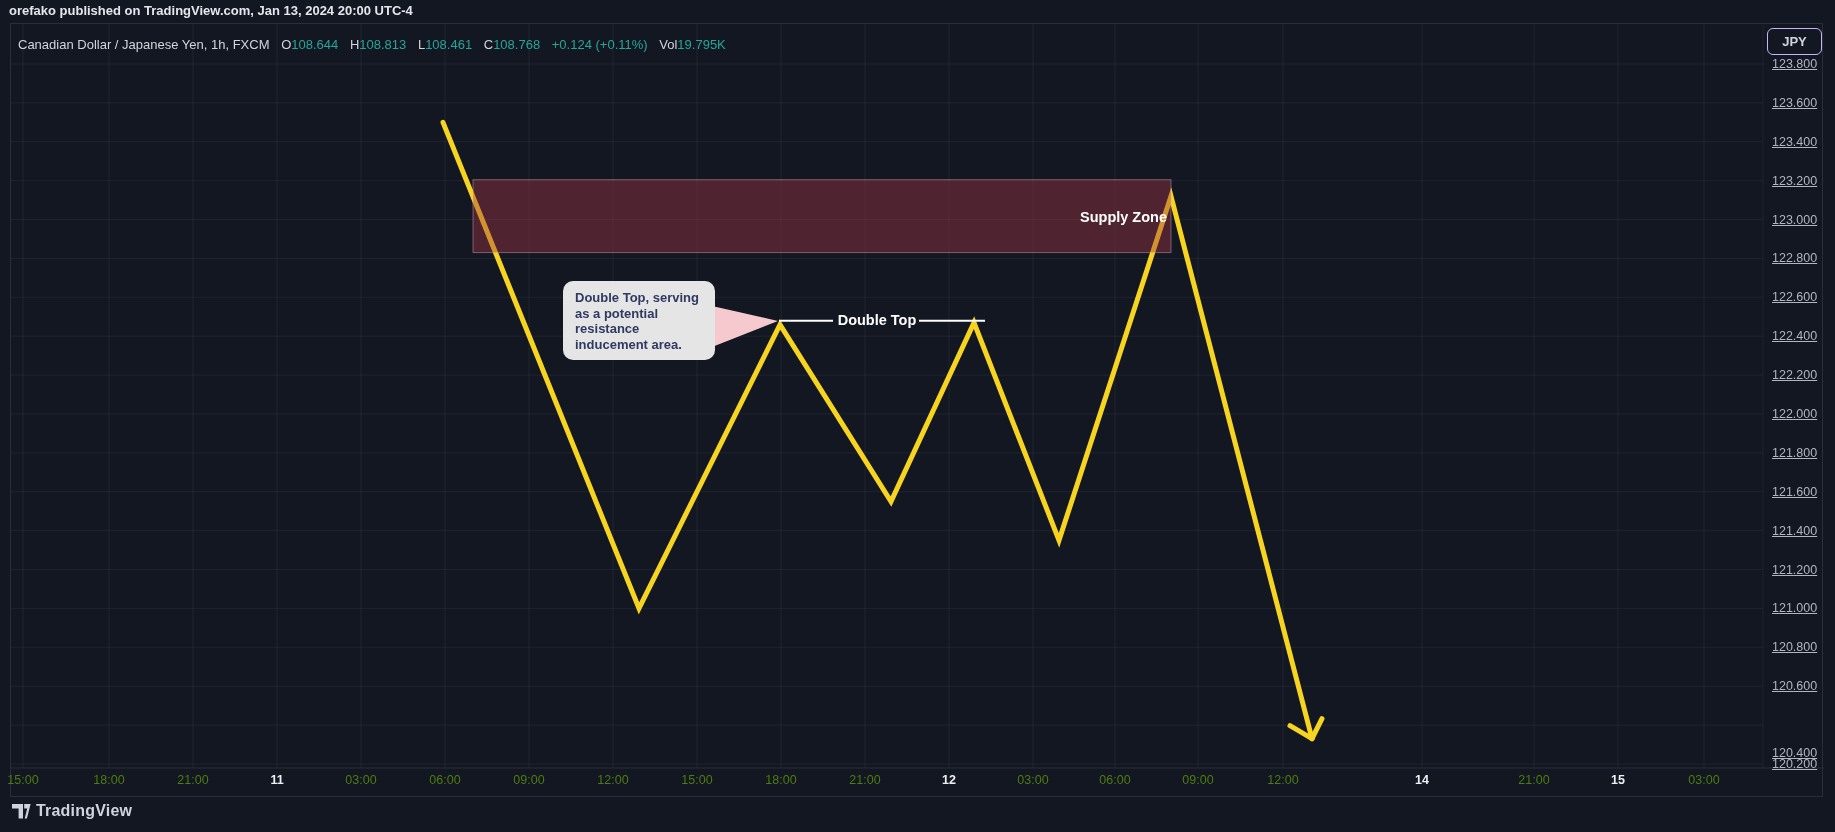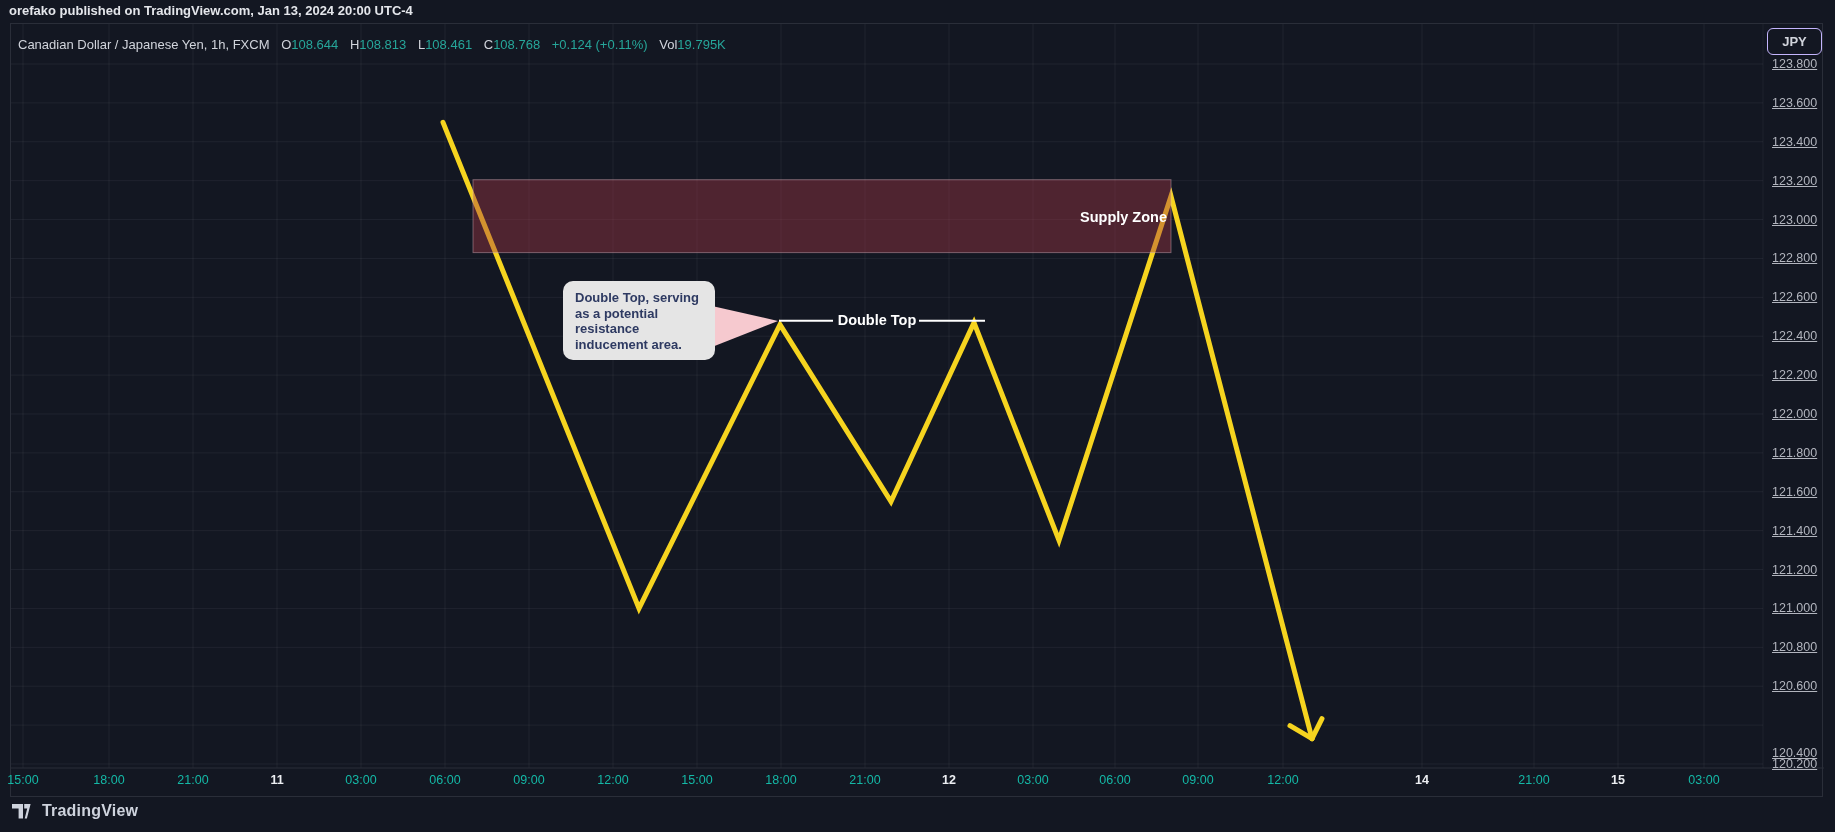--- a/index.html
+++ b/index.html
@@ -10,30 +10,30 @@
   .chart-frame{position:absolute;left:10px;top:23px;width:1813px;height:774px;
         border:1px solid #2a2e39;box-sizing:border-box;background:#131722;}
   #chart-svg{position:absolute;left:0;top:0;}
   .legend{position:absolute;left:18px;top:37px;font-size:13px;color:#d1d4dc;white-space:nowrap;text-align:right;}
   .legend .grp{margin-left:8px;}
   .legend .val{color:#26a69a;}
   .jpy-button{position:absolute;left:1767px;top:28px;width:55px;height:27px;border:1px solid #c4b5fd;
         border-radius:6px;box-sizing:border-box;color:#d1d4dc;font-size:13px;font-weight:bold;
         display:flex;align-items:center;justify-content:center;background:#131722;cursor:pointer;}
   .price-label{position:absolute;left:1772px;transform:translateY(-50%);font-size:12.5px;color:#b2b5be;text-decoration:underline;}
-  .time-label{position:absolute;top:780px;transform:translate(-50%,-50%);font-size:12.5px;color:#14b8a6;}
+  .time-label{position:absolute;top:780px;transform:translate(-50%,-50%);font-size:12.5px;color:#4d7c0f;}
   .time-label.date{color:#eceef2;font-weight:bold;}
   .supply-zone-label{position:absolute;right:668px;top:217px;transform:translateY(-50%);
         font-size:14.5px;font-weight:bold;color:#ffffff;white-space:nowrap;}
   .double-top-label{position:absolute;left:877px;top:320px;transform:translate(-50%,-50%);
         font-size:14.5px;font-weight:bold;color:#ffffff;white-space:nowrap;}
   .callout{position:absolute;left:563px;top:281px;width:152px;height:79px;background:#e5e5e5;
         border-radius:10px;box-sizing:border-box;padding:9px 12px;}
   .callout .txt{font-size:13px;font-weight:bold;line-height:1.2;color:#2e3a62;white-space:pre-line;}
-  .footer{position:absolute;left:12px;top:802px;display:flex;align-items:center;gap:11px;}
+  .footer{position:absolute;left:12px;top:802px;display:flex;align-items:center;gap:5px;}
   .footer .brand{font-size:16px;font-weight:600;color:#ced3dd;letter-spacing:0.2px;}
 </style>
 </head>
 <body>
 
 <div class="page">
 
   <div class="publish-bar">orefako published on TradingView.com, Jan 13, 2024 20:00 UTC-4</div>
 
   <div class="chart-frame"></div>

